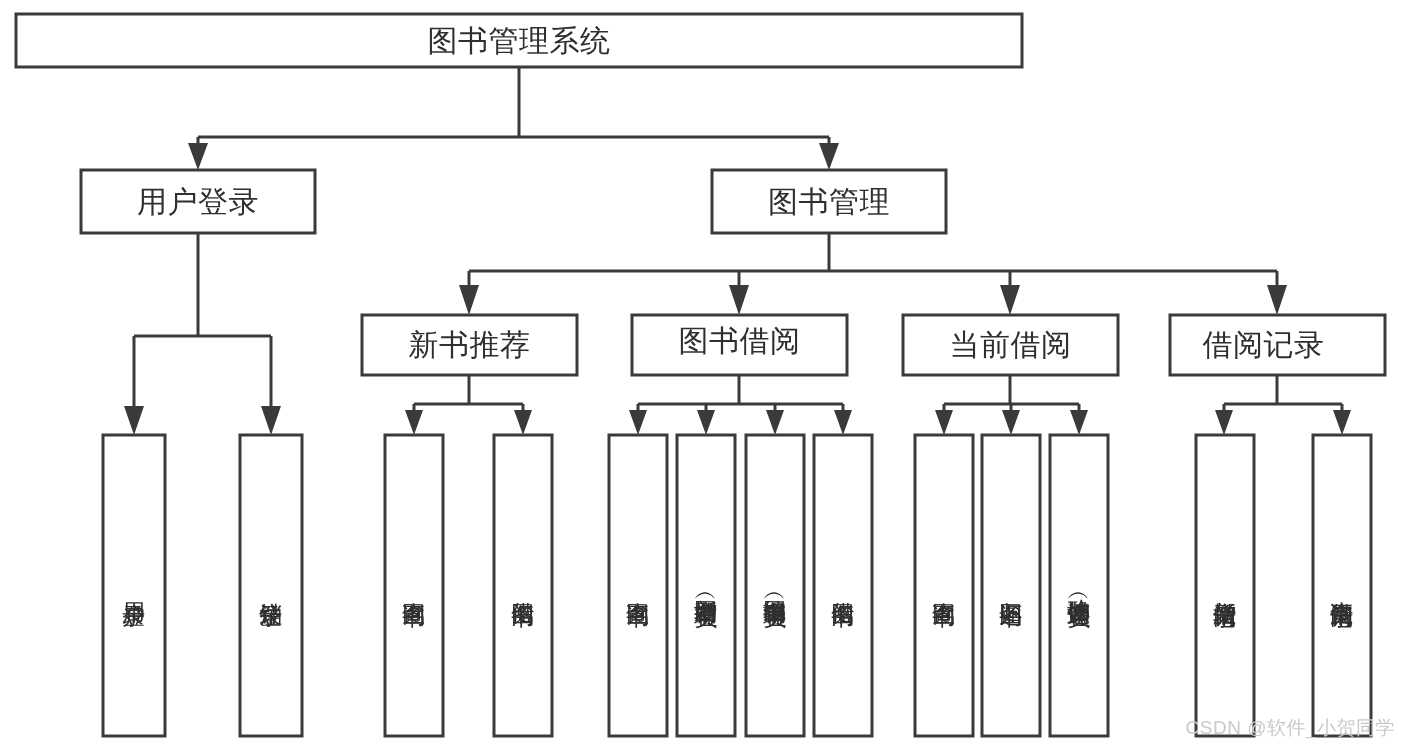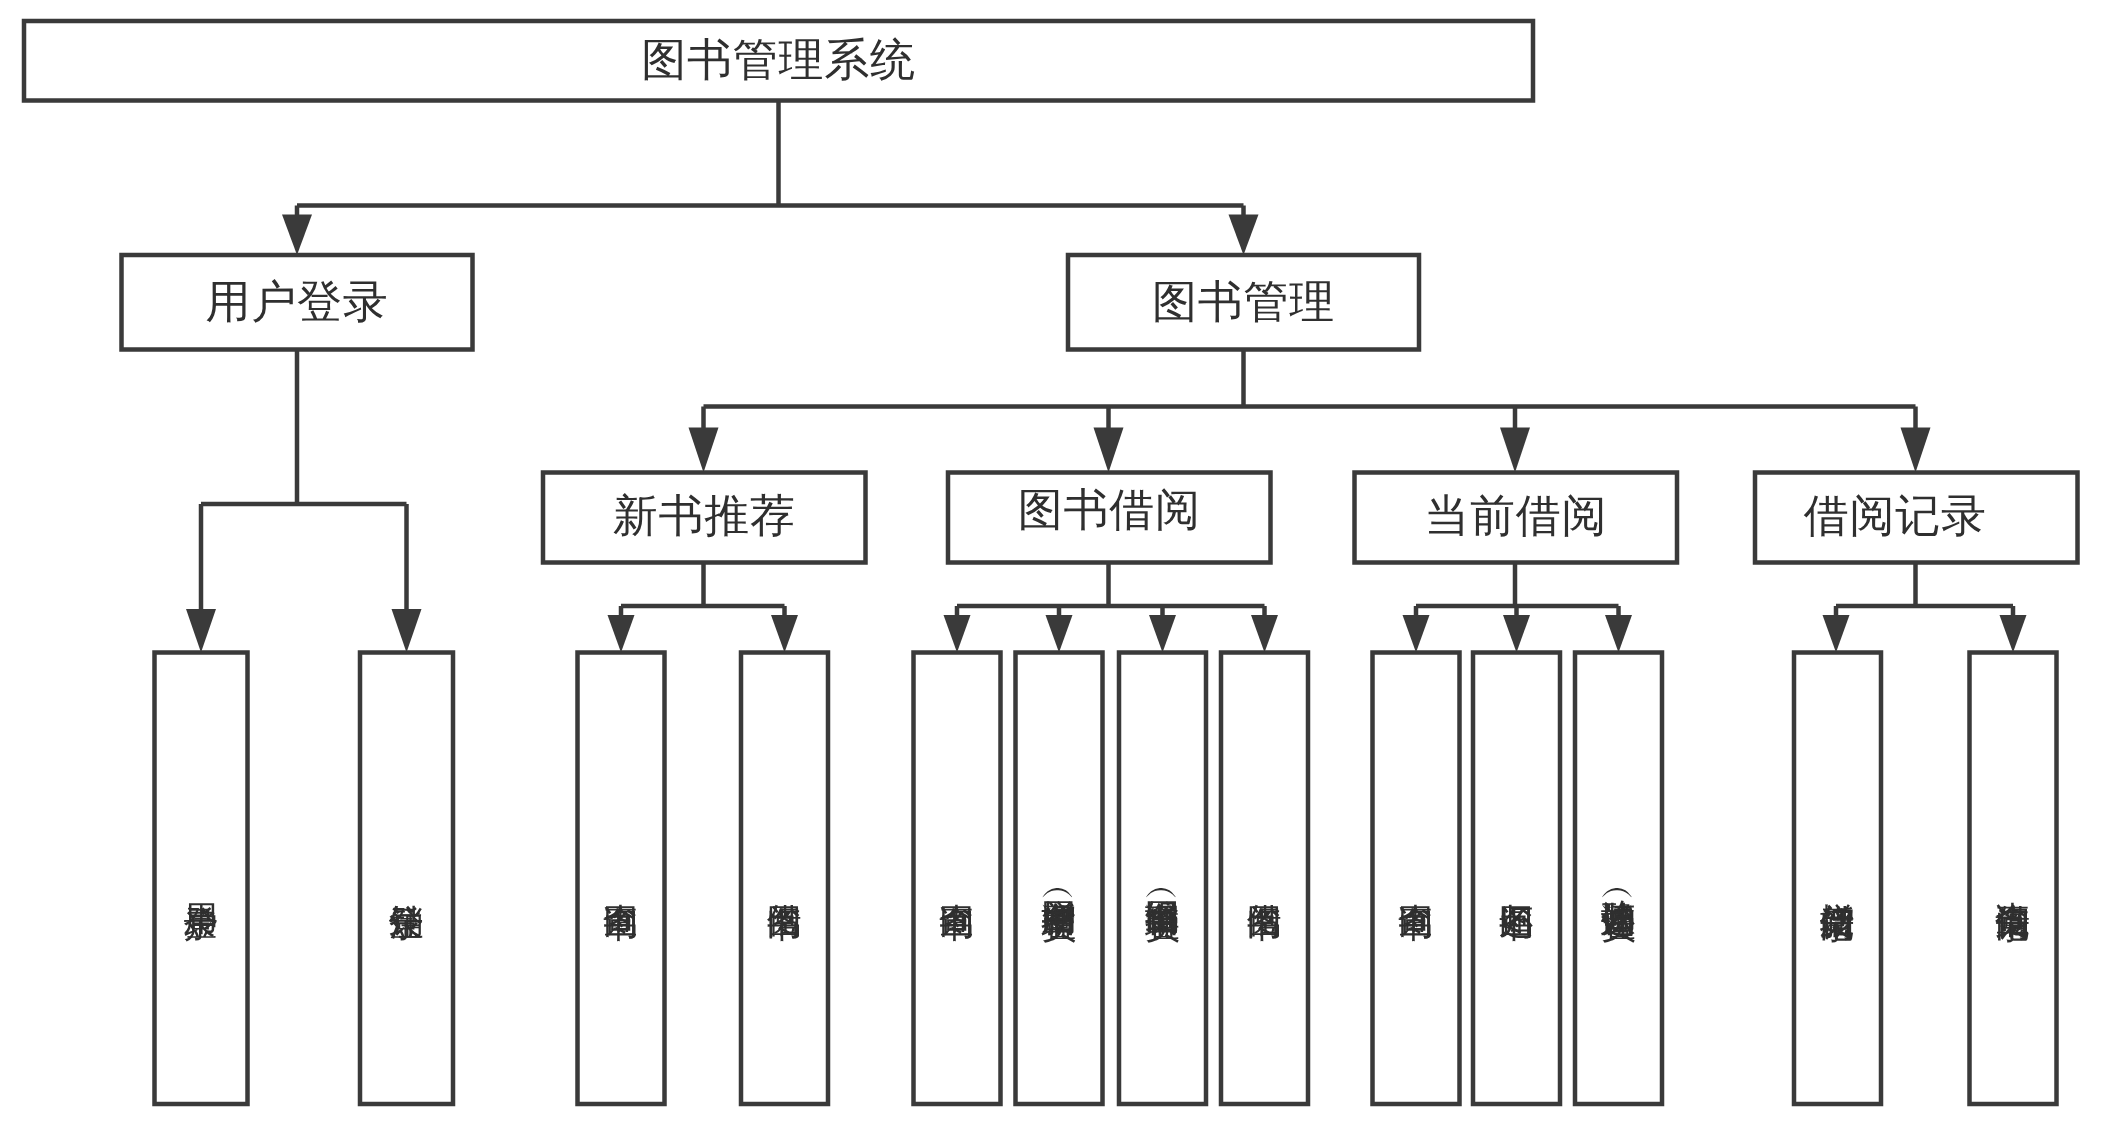--- a/index.html
+++ b/index.html
@@ -208,14 +208,15 @@
   <div class="node-label-v" style="left:746px; top:435px; width:58px; height:301px;">编辑图书（管理员）</div>
   <div class="node-label-v" style="left:814px; top:435px; width:58px; height:301px;">借阅图书</div>
 
   <div class="node-label-v" style="left:915px; top:435px; width:58px; height:301px;">查询图书</div>
   <div class="node-label-v" style="left:982px; top:435px; width:58px; height:301px;">归还图书</div>
   <div class="node-label-v" style="left:1050px; top:435px; width:58px; height:301px;">确认归还（管理员）</div>
 
   <div class="node-label-v" style="left:1196px; top:435px; width:58px; height:301px;">新增借阅记录</div>
   <div class="node-label-v" style="left:1313px; top:435px; width:58px; height:301px;">查询借阅记录</div>
 
+  <div class="watermark">CSDN @软件_小贺同学</div>
 
 </div>
 
 </body></html>

